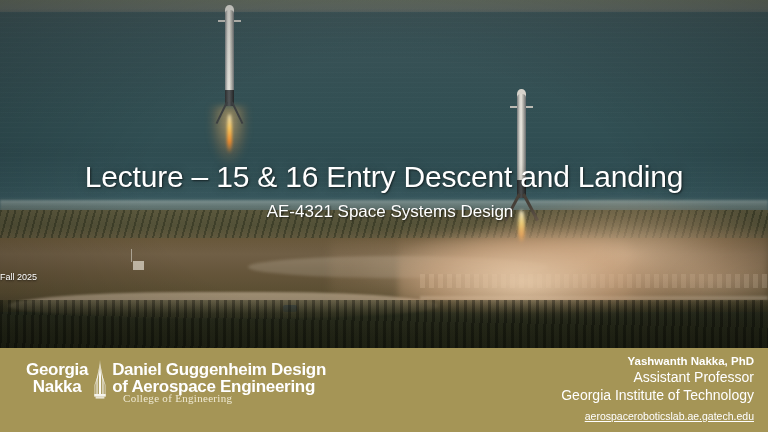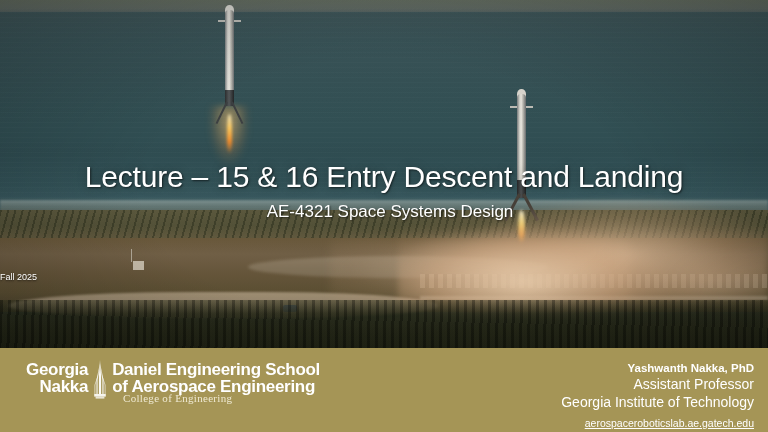--- a/index.html
+++ b/index.html
@@ -414,21 +414,21 @@
 
   
   .gt-lockup {
     position: absolute;
     left: 26px;
     top: 12px;
     display: flex;
     align-items: flex-start;
   }
   .gt-name {
-    text-align: right;
+    text-align: center;
     color: #ffffff;
     font-weight: bold;
     font-size: 17px;
     line-height: 1.0;
     letter-spacing: -0.3px;
     padding-top: 1px;
   }
   .gt-name .l2 { display: block; }
   .gt-tower {
     width: 18px;
@@ -454,21 +454,21 @@
     font-size: 11px;
     color: #efe9d2;
     letter-spacing: .3px;
     margin-left: 16px;
   }
 
   
   .contact {
     position: absolute;
     right: 14px;
-    top: 13px;
+    top: 6px;
     text-align: right;
     color: #ffffff;
     line-height: 1.28;
     margin-left: 38px;
   }
   .contact .person {
     font-size: 11.5px;
     font-weight: bold;
   }
   .contact .line {
@@ -551,21 +551,21 @@
           <polygon points="9,0 10.1,16 10.1,34 7.9,34 7.9,16" fill="#ffffff" opacity="0.95"></polygon>
           <polygon points="9,3 12.6,20 12.6,34 11.3,34 11.3,20" fill="#ffffff" opacity="0.8"></polygon>
           <polygon points="9,3 5.4,20 5.4,34 6.7,34 6.7,20" fill="#ffffff" opacity="0.8"></polygon>
           <polygon points="9,9 14.6,25 14.6,34 13.6,34 13.6,25" fill="#ffffff" opacity="0.6"></polygon>
           <polygon points="9,9 3.4,25 3.4,34 4.4,34 4.4,25" fill="#ffffff" opacity="0.6"></polygon>
           <rect x="3.2" y="34" width="11.6" height="2.6" fill="#ffffff" opacity="0.9"></rect>
           <rect x="4.6" y="36.6" width="8.8" height="2.0" fill="#ffffff" opacity="0.75"></rect>
         </svg>
       </div>
       <div class="gt-school">
-        <span>Daniel Engineering School</span>
+        <span>Daniel Guggenheim Design</span>
         <span class="l2">of Aerospace Engineering</span>
       </div>
     </div>
     <div class="gt-college">College of Engineering</div>
 
     <div class="contact">
       <div class="person">Yashwanth Nakka, PhD</div>
       <div class="line">Assistant Professor</div>
       <div class="line">Georgia Institute of Technology</div>
       <div><a class="link" href="#">aerospaceroboticslab.ae.gatech.edu</a></div>

